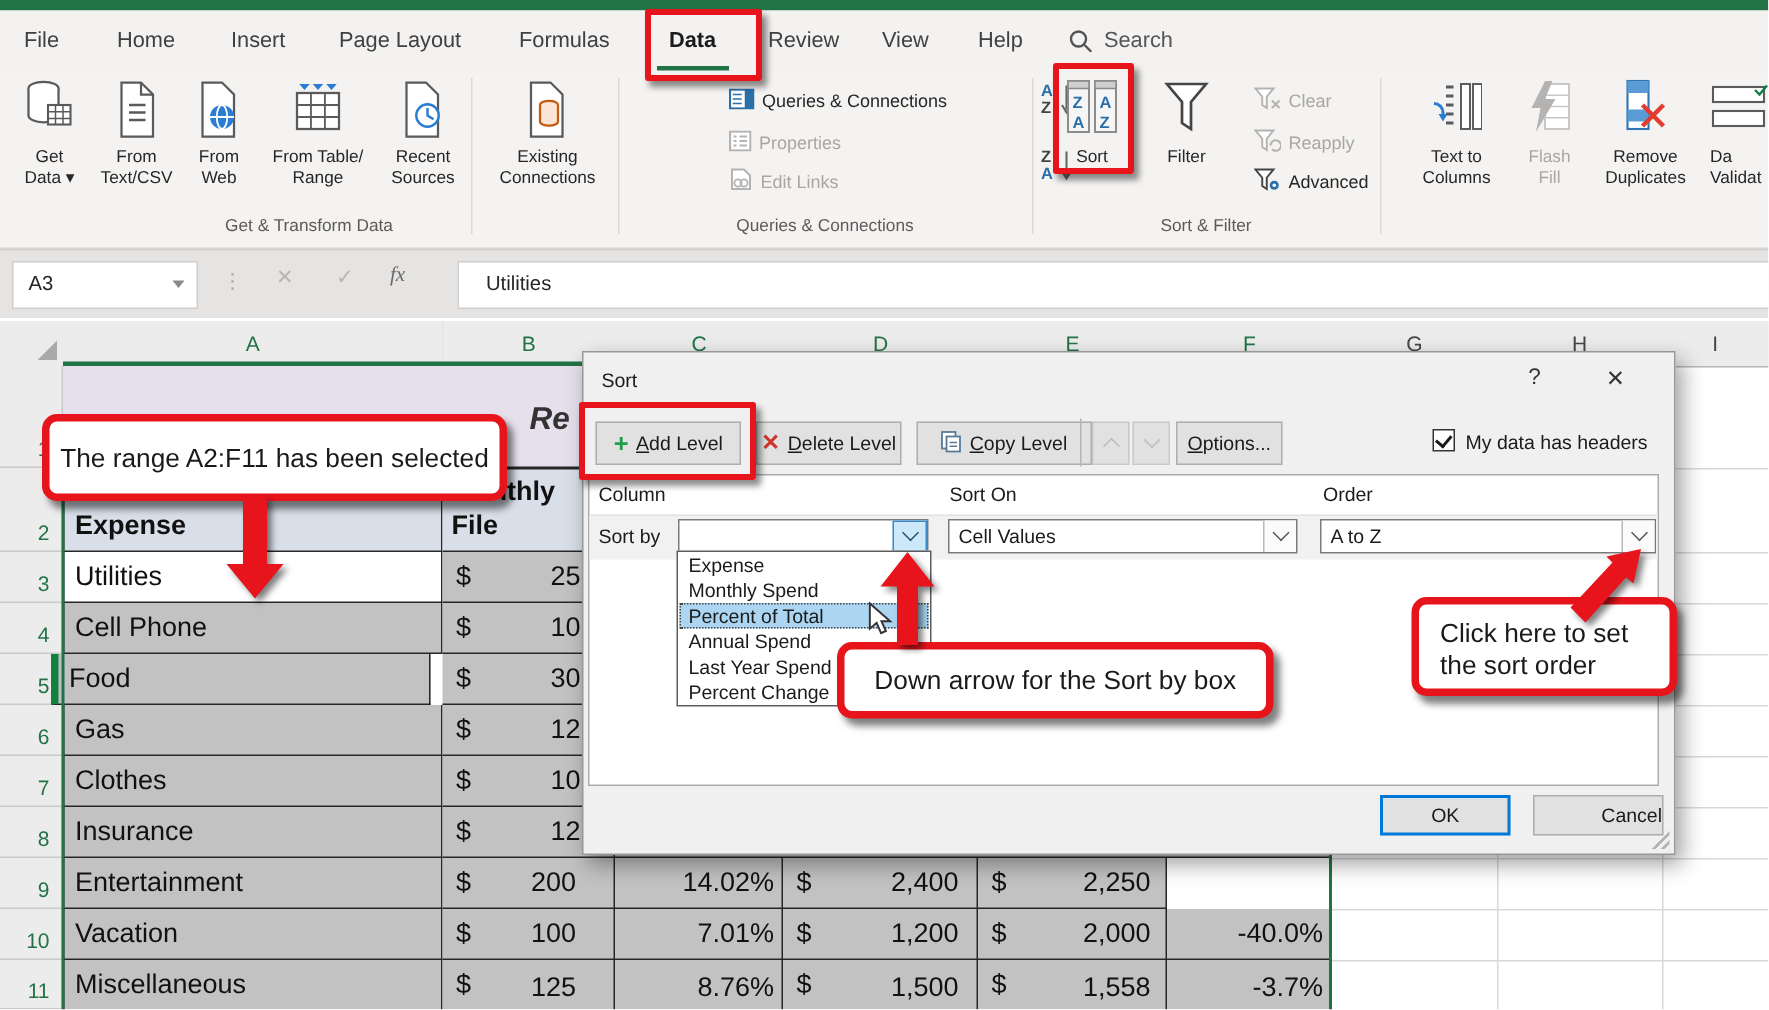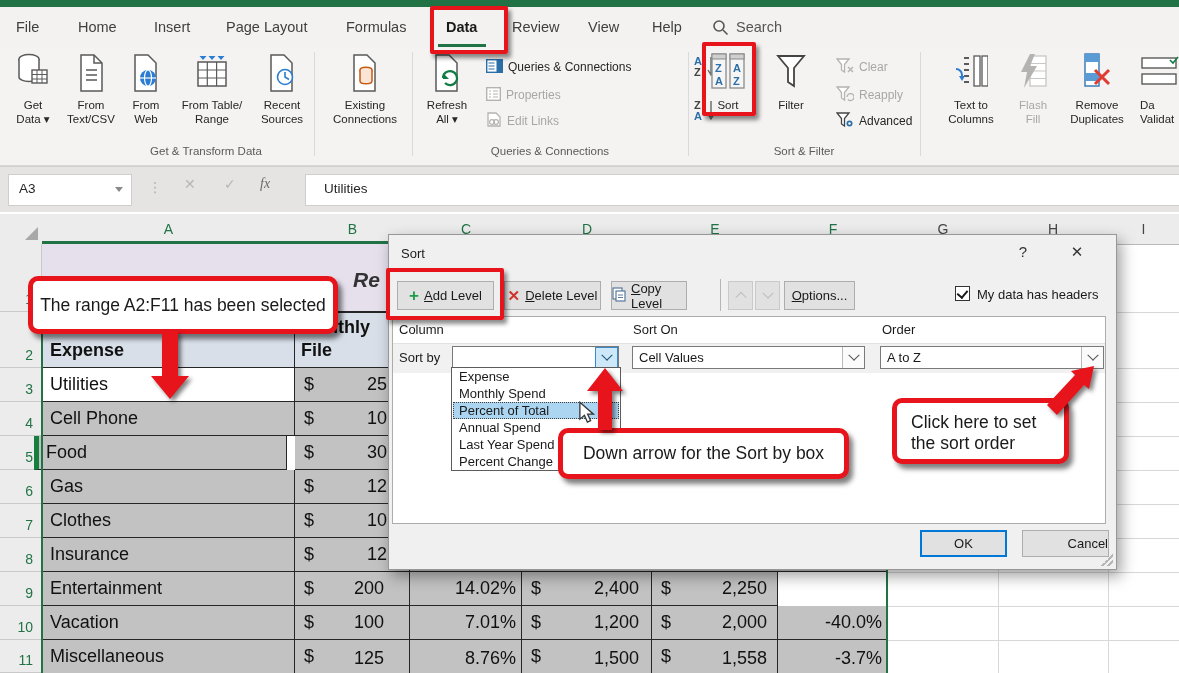--- a/index.html
+++ b/index.html
@@ -178,31 +178,20 @@
             <ellipse cx="16" cy="18" rx="6" ry="2.8" fill="#FBE5D6" stroke="#C55A11" stroke-width="1.5"></ellipse>
             <path d="M10 18v11c0 1.6 2.7 2.8 6 2.8s6-1.2 6-2.8V18" fill="#FBE5D6" stroke="#C55A11" stroke-width="1.5"></path>
           </svg>
       </span>
       <span>Existing</span><br>
       <span>Connections</span>
     </div>
     <div class="glabel" style="left:0;width:412px">Get &amp; Transform Data</div>
     <div class="gdiv" style="left:412px"></div>
 
-    <div class="rbL" style="left:418px;width:58px">
-      <span class="ic">
-        <svg width="30" height="42" viewBox="0 0 30 42">
-            <path d="M4 3h13l8 8v28H4z" fill="#fff" stroke="#5a5a5a" stroke-width="1.5"></path>
-            <path d="M11 26a7 7 0 1 1 2 5" fill="none" stroke="#107C41" stroke-width="2.2"></path>
-            <path d="M11 21v6h6z" fill="#107C41"></path>
-          </svg>
-      </span>
-      <span>Refresh</span><br>
-      <span>All ▾</span>
-    </div>
     <div class="rbS" style="left:486px;top:8px">
       <span>
         <svg width="17" height="14" viewBox="0 0 17 14">
             <rect x="0.7" y="0.7" width="15.6" height="12.6" fill="#fff" stroke="#2B6FA8" stroke-width="1.4"></rect>
             <rect x="10.5" y="0.7" width="5.8" height="12.6" fill="#2B6FA8"></rect>
             <path d="M2.5 4h6M2.5 7h6M2.5 10h6" stroke="#2B6FA8" stroke-width="1"></path>
           </svg>
       </span>
       <span>Queries &amp; Connections</span>
     </div>
@@ -529,21 +518,21 @@
     <span class="dlg-x" style="left:672px">✕</span>
 
     <div class="tbtn" style="left:8px;width:97px">
       <span style="color:#1E9E4A;font-size:17px;font-weight:bold;line-height:14px">+</span>
       <span class="ullbl">Add Level</span>
     </div>
     <div class="tbtn" style="left:115px;width:97px">
       <span style="color:#D0352B;font-size:15px;font-weight:bold;line-height:14px">✕</span>
       <span class="ullbl">Delete Level</span>
     </div>
-    <div class="tbtn" style="left:222px;width:76px">
+    <div class="tbtn" style="left:222px;width:117px">
       <span>
         <svg width="14" height="15" viewBox="0 0 14 15">
             <rect x="1" y="1" width="9" height="11" fill="#fff" stroke="#5a7a9a" stroke-width="1.2"></rect>
             <rect x="4" y="4" width="9" height="10" fill="#fff" stroke="#5a7a9a" stroke-width="1.2"></rect>
             <path d="M6 8h5M6 10.5h5" stroke="#5a7a9a" stroke-width="1"></path>
           </svg>
       </span>
       <span class="ullbl">Copy Level</span>
     </div>
     <div class="abs" style="left:331px;top:44px;width:1px;height:32px;background:#B5B5B5"></div>
@@ -601,21 +590,21 @@
   <div class="redbox" style="left:430px;top:6px;width:70px;height:40px"></div>
   <div class="redbox" style="left:702px;top:42px;width:46px;height:66px"></div>
   <div class="redbox" style="left:386px;top:268px;width:110px;height:44px"></div>
 
   <div class="callout" style="left:28px;top:276px;width:310px;height:58px;display:flex;align-items:center;justify-content:center">
     <span>The range A2:F11 has been selected</span>
   </div>
   <div class="callout" style="left:558px;top:428px;width:291px;height:51px;display:flex;align-items:center;justify-content:center">
     <span>Down arrow for the Sort by box</span>
   </div>
-  <div class="callout" style="left:892px;top:398px;width:177px;height:66px;padding:9px 0 0 14px;line-height:21px">
+  <div class="callout" style="left:941px;top:398px;width:177px;height:66px;padding:9px 0 0 14px;line-height:21px">
     <span>Click here to set</span><br>
     <span>the sort order</span>
   </div>
 
   <svg class="abs" id="arrows">
     <g fill="#E8141C" style="filter:drop-shadow(3px 3px 2px rgba(0,0,0,0.5))">
       <polygon points="162,331 178,331 178,376 189,376 170,399 151,376 162,376"></polygon>
       <polygon points="605,368 623,391 612,391 612,430 598,430 598,391 587,391"></polygon>
       <polygon points="1094,366 1089,389 1084,385 1057,415 1047,405 1075,375 1071,371"></polygon>
     </g>

